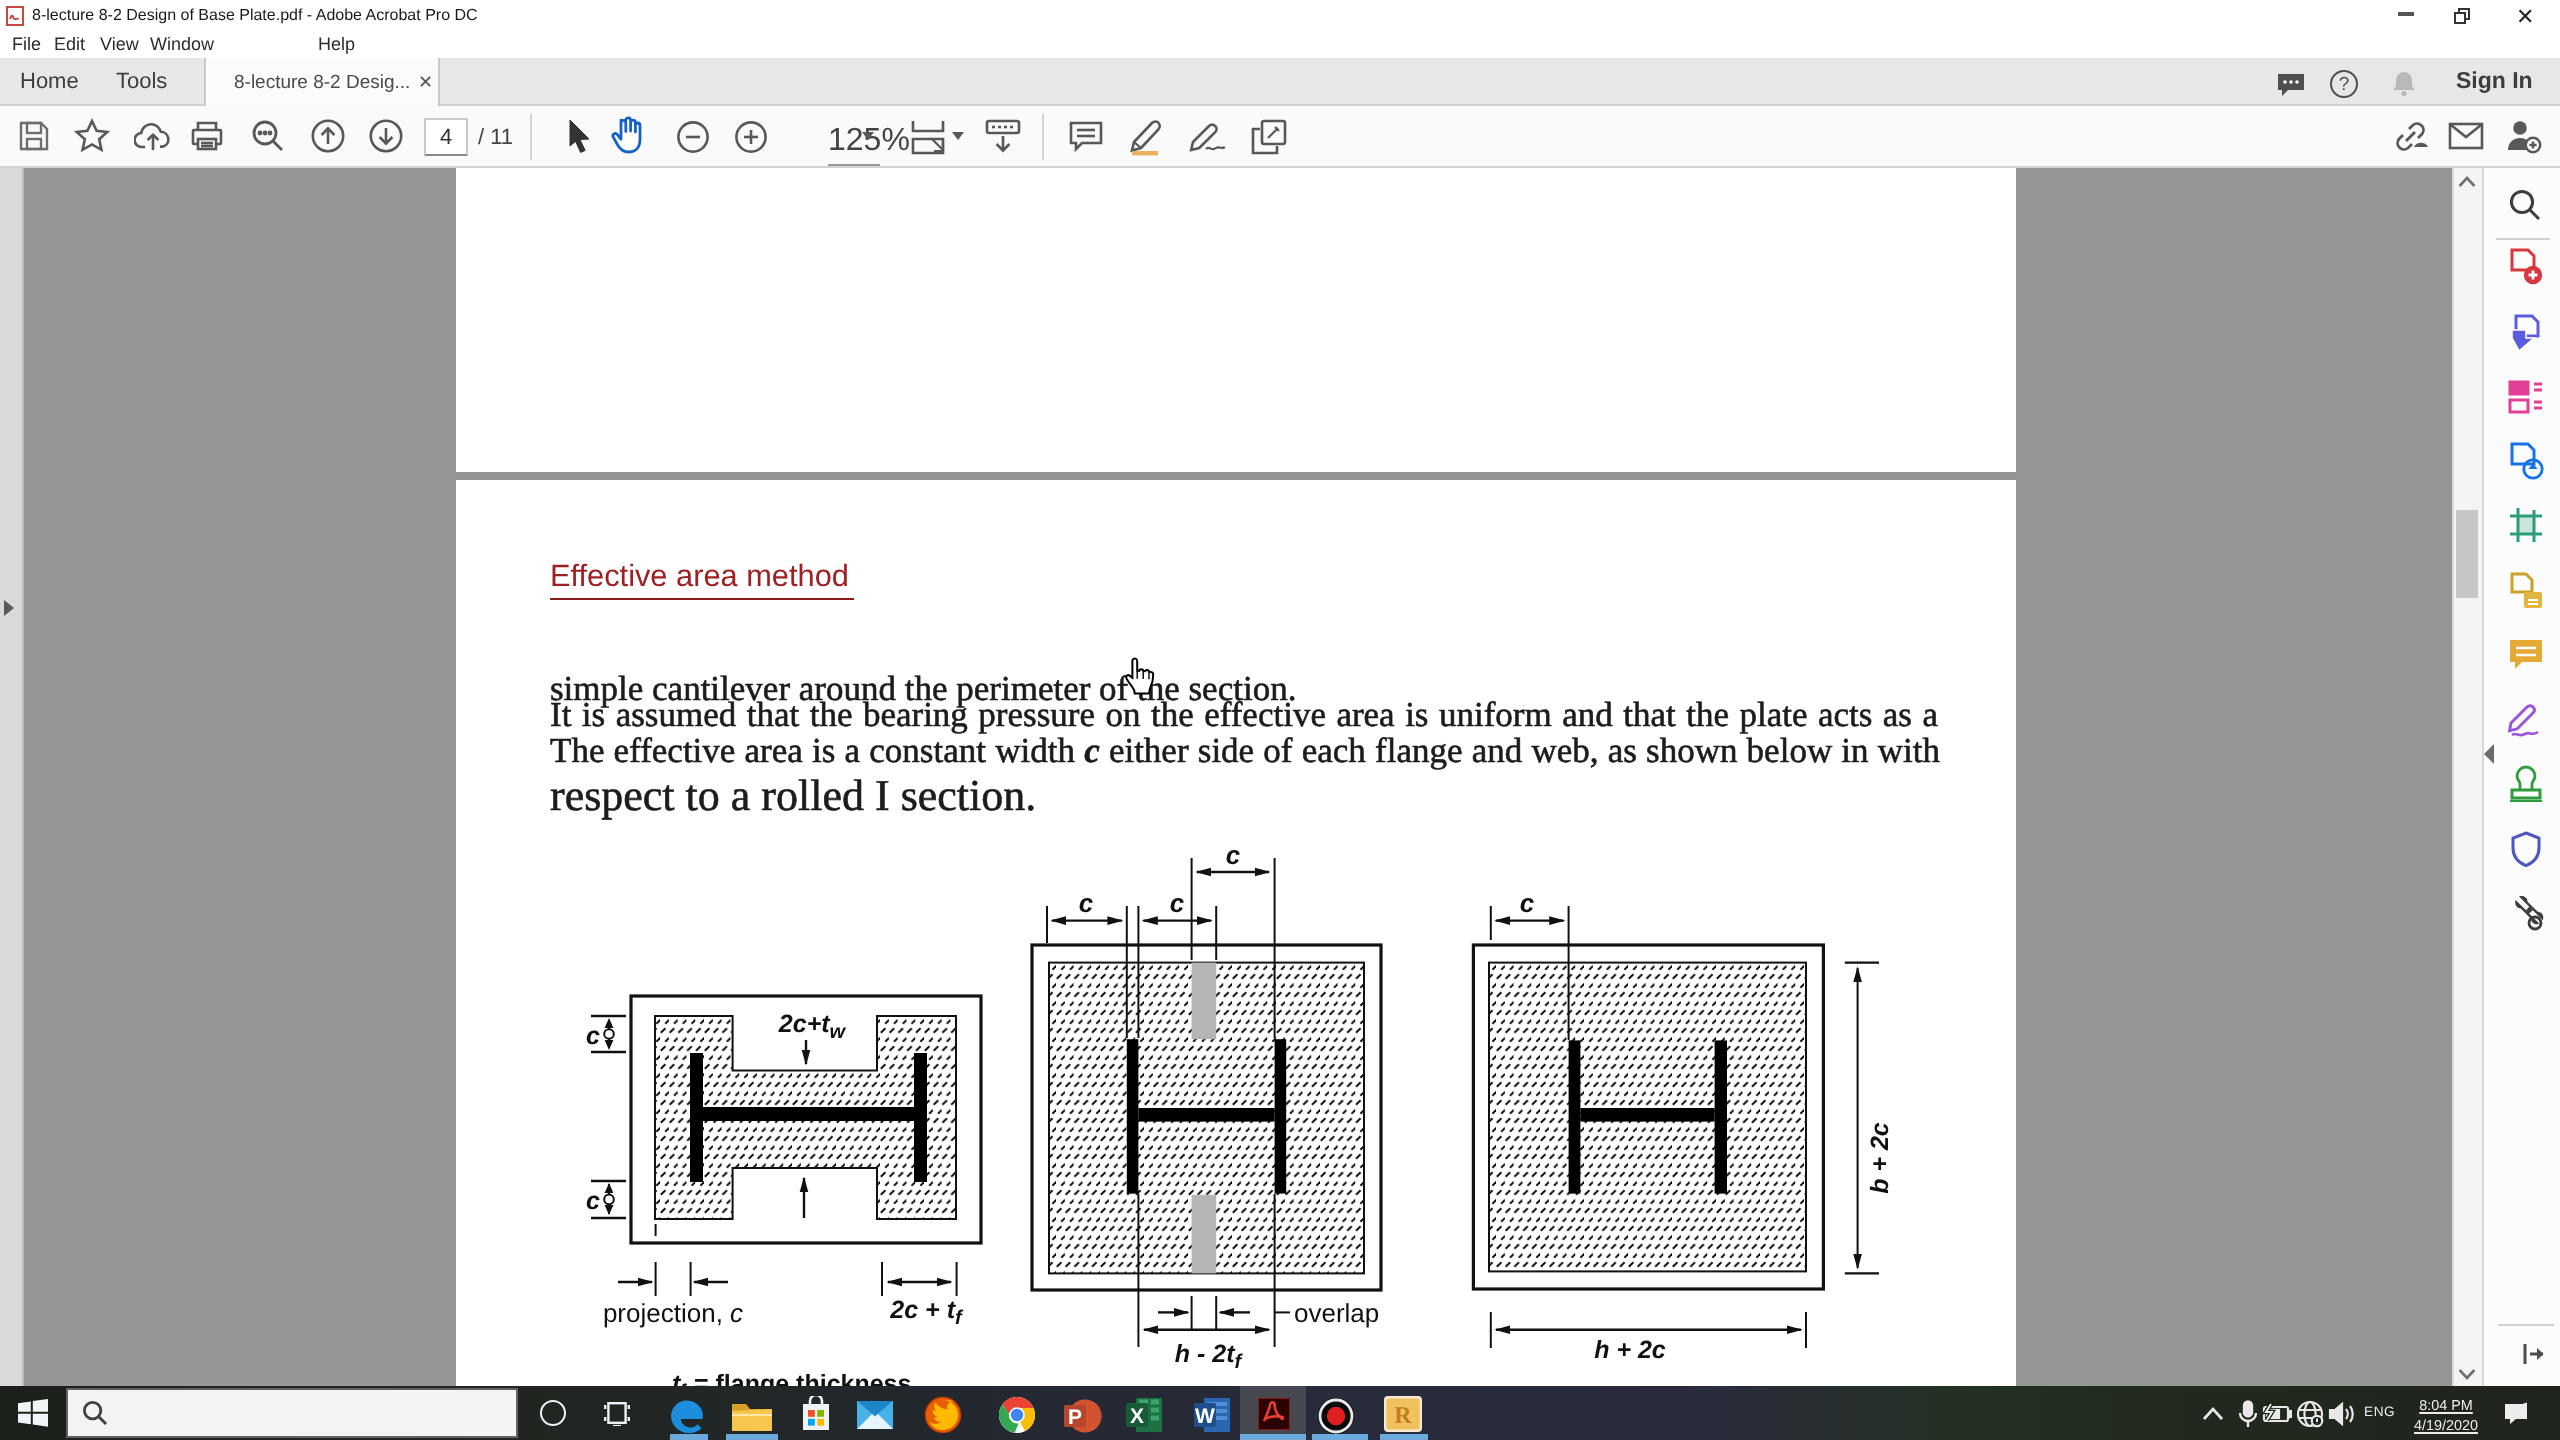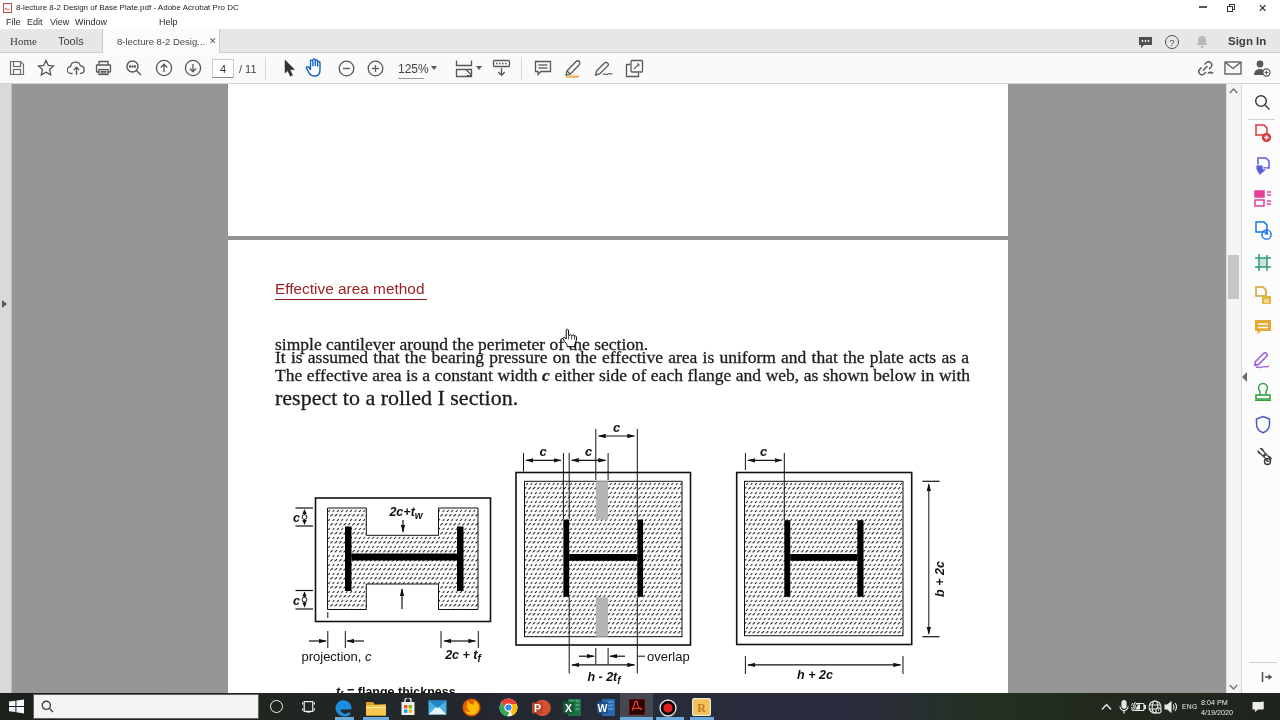--- a/index.html
+++ b/index.html
@@ -30,21 +30,21 @@
 <div class="abs" style="left:0;top:14px;width:1280px;height:15px;background:#ffffff;font-size:9px;color:#2b2b2b;">
   <span class="abs" style="left:6px;top:3px;">File</span>
   <span class="abs" style="left:27px;top:3px;">Edit</span>
   <span class="abs" style="left:50px;top:3px;">View</span>
   <span class="abs" style="left:75px;top:3px;">Window</span>
   <span class="abs" style="left:114px;top:3px;margin-left:45px;">Help</span>
 </div>
 
 <div class="abs" style="left:0;top:29px;width:1280px;height:24px;background:#e7e7e7;border-bottom:1px solid #cfcfcf;"></div>
 
-<div class="abs" style="left:10px;top:35px;font-size:11px;color:#3c3c3c;font-family:Liberation Serif, serif;">Home</div>
+<div class="abs" style="left:10px;top:35px;font-size:11px;color:#3c3c3c;">Home</div>
 
 <div class="abs" style="left:58px;top:35px;font-size:11px;color:#3c3c3c;">Tools</div>
 
 <div class="abs" style="left:102px;top:29px;width:118px;height:24px;background:#fbfbfb;border-left:1px solid #c9c9c9;border-right:1px solid #c9c9c9;"></div>
 <div class="abs" style="left:117px;top:36px;font-size:9.5px;color:#4a4a4a;">8-lecture 8-2 Desig...</div>
 
 <div class="abs" style="left:209px;top:36px;font-size:9px;color:#555;">✕</div>
 
 <svg class="abs" style="left:1138px;top:36px;" width="15" height="13" viewBox="0 0 15 13">
  <path d="M1 1 h13 v8 h-8 l-3 3 v-3 h-2 z" fill="#4f4f4f"></path>
@@ -122,21 +122,21 @@
  <circle cx="8.5" cy="8.5" r="7.3"></circle>
  <line x1="5" y1="8.5" x2="12" y2="8.5"></line>
 </svg>
 
 <svg class="abs" style="left:367px;top:60px;" width="17" height="17" viewBox="0 0 17 17" fill="none" stroke="#585858" stroke-width="1.3">
  <circle cx="8.5" cy="8.5" r="7.3"></circle>
  <line x1="5" y1="8.5" x2="12" y2="8.5"></line>
       <line x1="8.5" y1="5" x2="8.5" y2="12"></line>
 </svg>
 
-<div class="abs" style="left:398px;top:62px;width:26px;border-bottom:1px solid #9a9a9a;font-size:12px;color:#444;text-align:center;padding-bottom:2px;">125%</div>
+<div class="abs" style="left:414px;top:62px;width:26px;border-bottom:1px solid #9a9a9a;font-size:16px;color:#444;text-align:center;padding-bottom:2px;">125%</div>
 <div class="abs" style="left:431px;top:66px;width:0;height:0;border-left:3.5px solid transparent;border-right:3.5px solid transparent;border-top:4.5px solid #585858;"></div>
 
 <svg class="abs" style="left:455px;top:59px;" width="18" height="19" viewBox="0 0 18 19" fill="none" stroke="#585858" stroke-width="1.3">
  <path d="M1.5 1.5 v5 h15 v-5"></path>
  <path d="M1.5 17.5 v-7 h10 l5 0 v7 z"></path>
  <path d="M11 10.5 l5.5 5.5 M16.5 12 v4.5 h-4.5" stroke-width="1.1"></path>
 </svg>
 <div class="abs" style="left:476px;top:66px;width:0;height:0;border-left:3.5px solid transparent;border-right:3.5px solid transparent;border-top:4.5px solid #585858;"></div>
 
 <svg class="abs" style="left:492px;top:59px;" width="19" height="19" viewBox="0 0 19 19" fill="none" stroke="#585858" stroke-width="1.3">
@@ -574,20 +574,20 @@
  <path d="M10.5 9.2 v1.8 M10.5 11.9 v0.1" stroke-width="1"></path>
 </svg>
 
 <svg class="abs" style="left:1164px;top:701px;" width="14" height="12" viewBox="0 0 14 12" fill="none" stroke="#e8e8e8" stroke-width="1.1">
  <path d="M1 4 h2.5 L7 1 v10 L3.5 8 H1 z" fill="#e8e8e8"></path>
  <path d="M9 3.5 a4 4 0 0 1 0 5 M11 2 a6.5 6.5 0 0 1 0 8"></path>
 </svg>
 
 <div class="abs" style="left:1182px;top:703px;font-size:6.8px;color:#ececec;letter-spacing:0.3px;">ENG</div>
 
-<div class="abs" style="left:1201px;top:698px;width:44px;font-size:7.2px;color:#ececec;line-height:9.5px;">8:04 PM<br>4/19/2020</div>
+<div class="abs" style="left:1201px;top:698px;width:44px;font-size:7.2px;color:#ececec;text-align:center;line-height:9.5px;text-decoration:underline;">8:04 PM<br>4/19/2020</div>
 
 <svg class="abs" style="left:1252px;top:701px;" width="12" height="12" viewBox="0 0 12 12">
  <path d="M0.5 1 h11 v7.5 h-5.5 l-3 2.5 v-2.5 H0.5 z" fill="#ececec"></path>
  <path d="M9 1 l2.5 -0.8 v8.2" fill="#ececec"></path>
 </svg>
 
 </div>
 
 </body></html>

